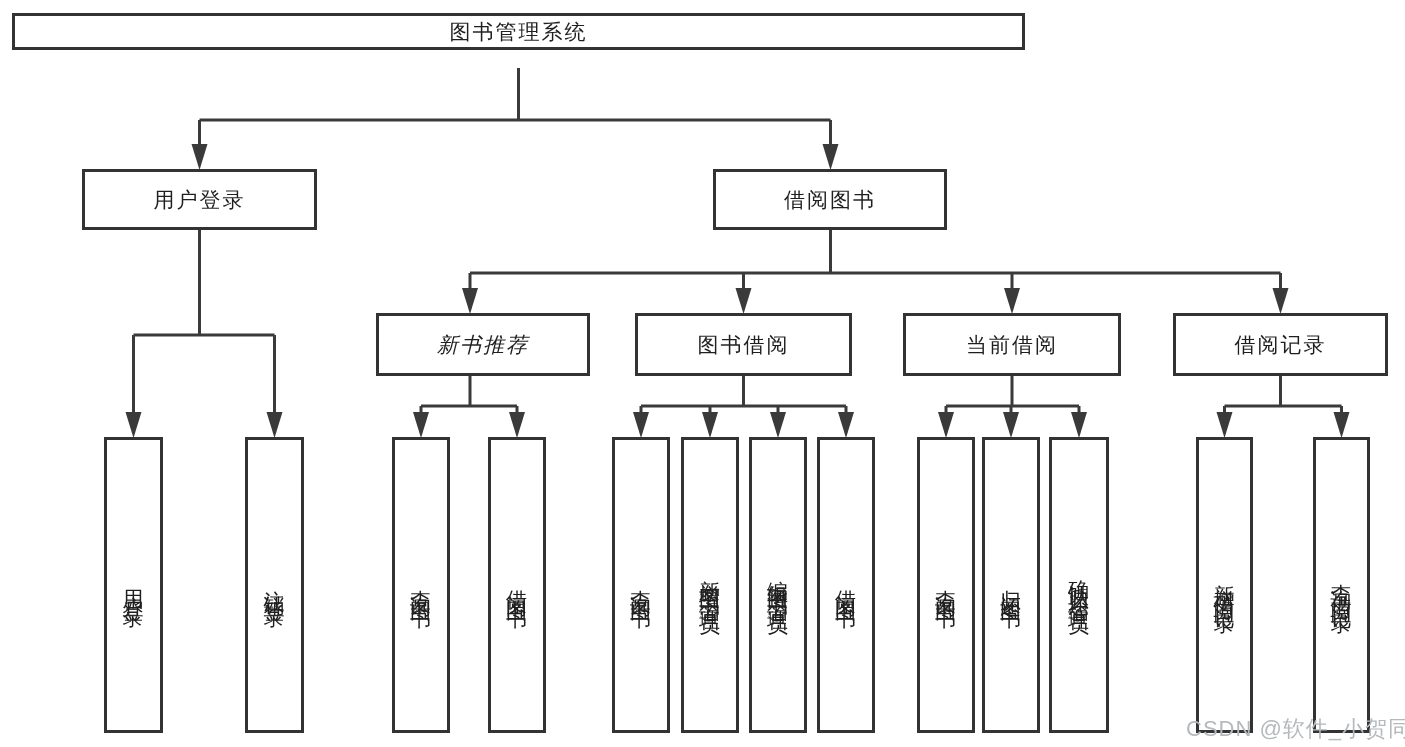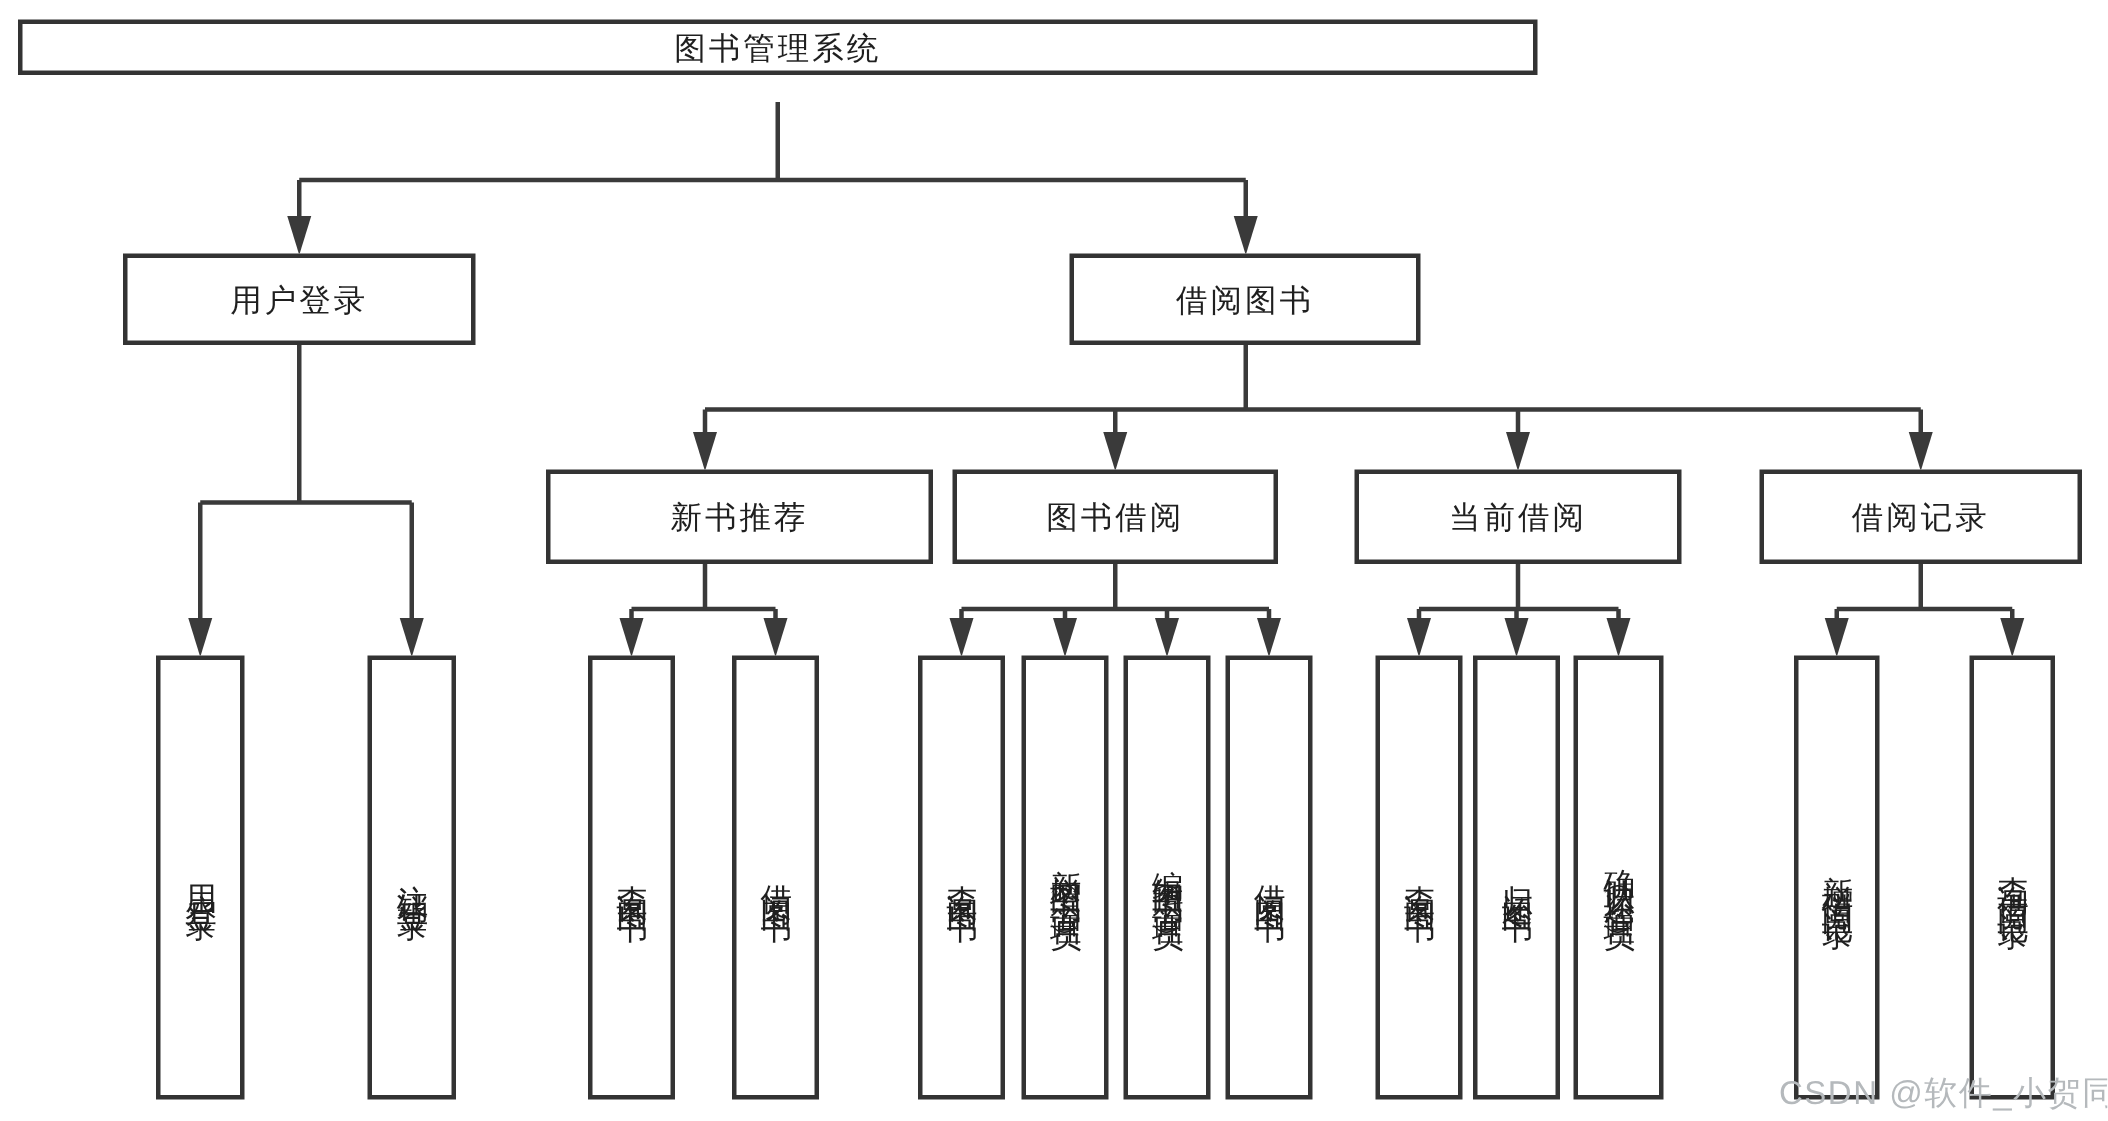--- a/index.html
+++ b/index.html
@@ -135,21 +135,21 @@
     <span>图书管理系统</span>
   </div>
 
   <div class="hbox" style="left:82px; top:169px; width:235px; height:61px;">
     <span>用户登录</span>
   </div>
   <div class="hbox" style="left:713px; top:169px; width:234px; height:61px;">
     <span>借阅图书</span>
   </div>
 
-  <div class="hbox" style="left:364px; top:313px; width:258px; height:63px;">
+  <div class="hbox" style="left:376px; top:313px; width:214px; height:63px;font-style:italic;">
     <span>新书推荐</span>
   </div>
   <div class="hbox" style="left:903px; top:313px; width:218px; height:63px;">
     <span>当前借阅</span>
   </div>
   <div class="hbox" style="left:635px; top:313px; width:217px; height:63px;">
     <span>图书借阅</span>
   </div>
   <div class="hbox" style="left:1173px; top:313px; width:215px; height:63px;">
     <span>借阅记录</span>

